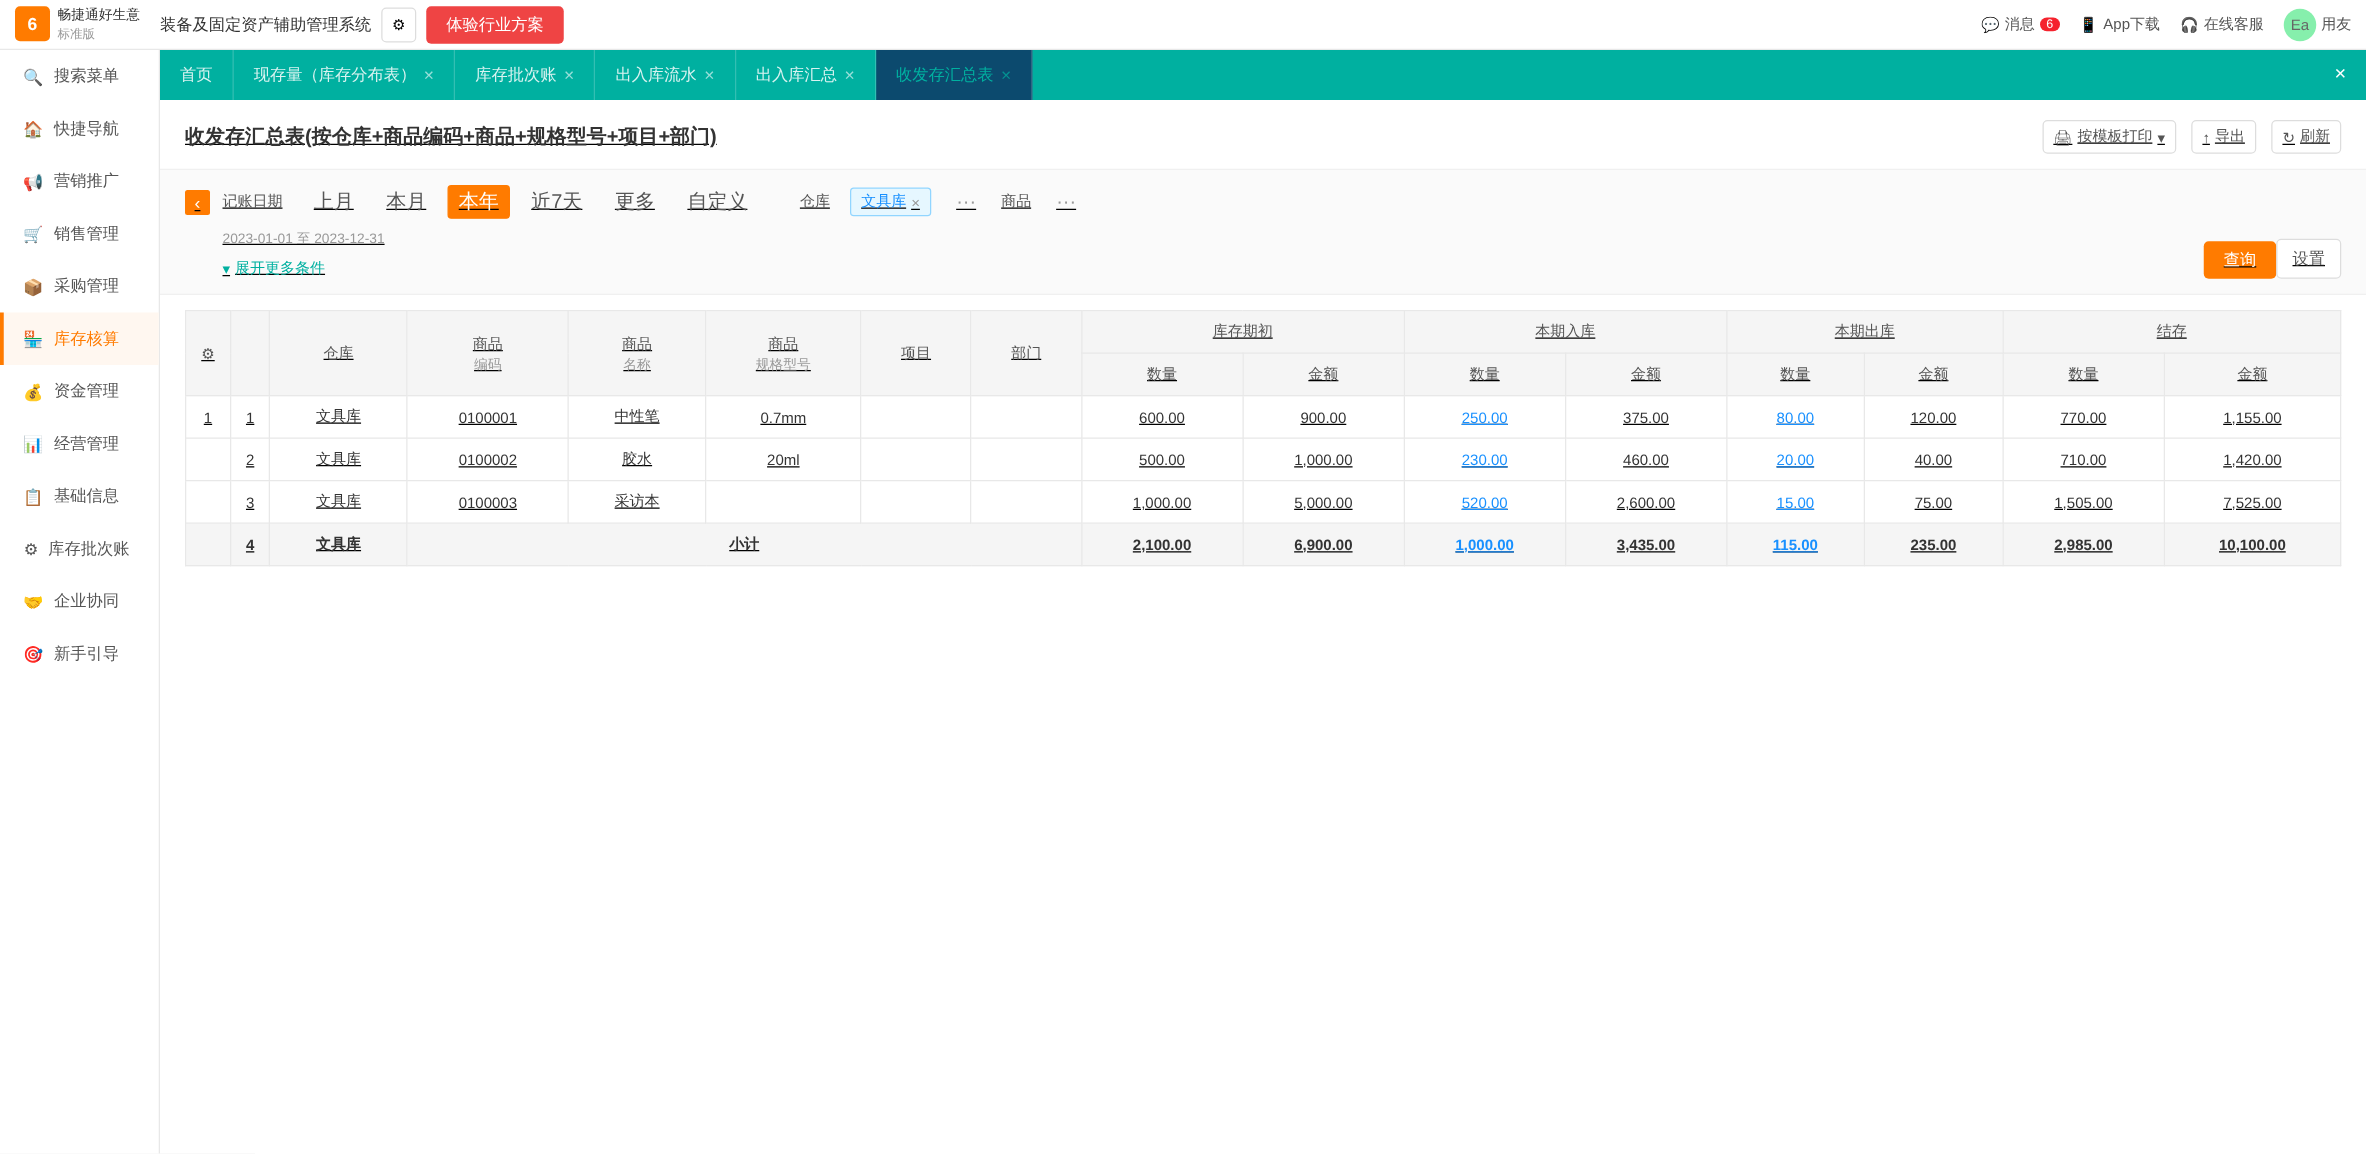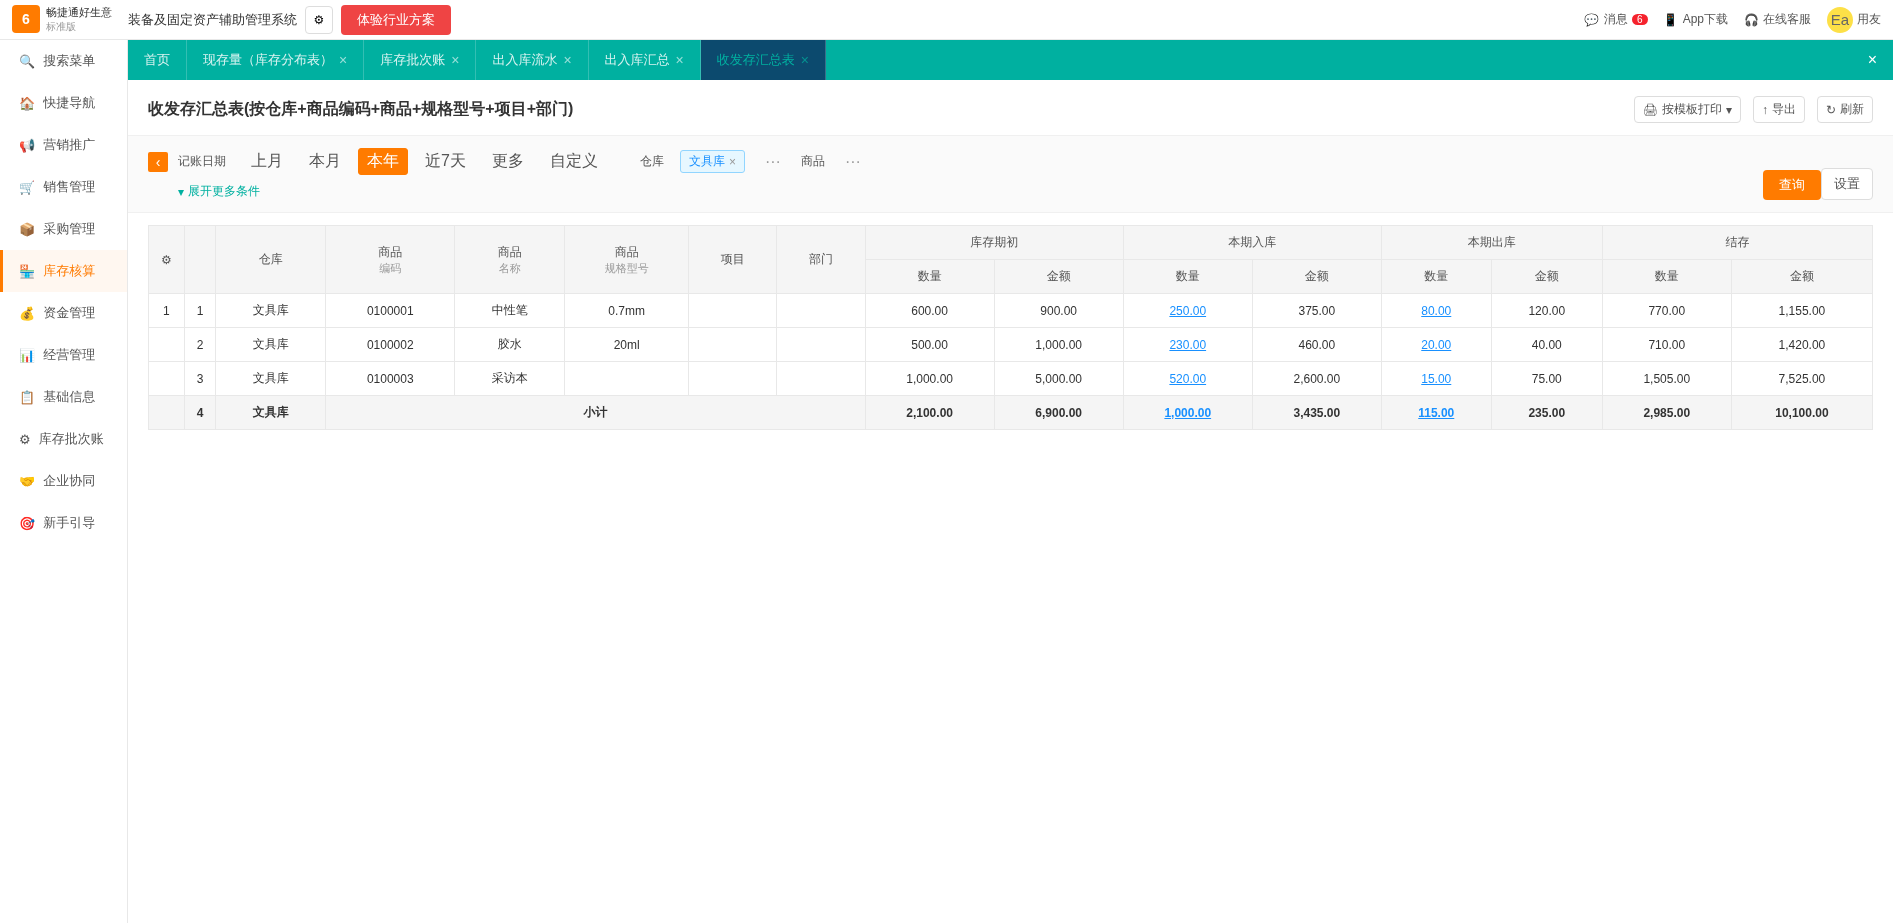--- a/index.html
+++ b/index.html
@@ -17,35 +17,35 @@
     .logo-area { display: flex; align-items: center; gap: 6px; }
     .logo-icon { width: 28px; height: 28px; background: #ff7b00; border-radius: 4px; display: flex; align-items: center; justify-content: center; color: #fff; font-weight: bold; font-size: 14px; }
     .logo-text { font-size: 11px; color: #333; line-height: 1.3; }
     .logo-sub { color: #999; font-size: 10px; }
     .system-name { color: #333; font-size: 13px; margin-left: 8px; }
     .settings-btn { width: 28px; height: 28px; border: 1px solid #ddd; border-radius: 4px; display: flex; align-items: center; justify-content: center; cursor: pointer; background: #fff; }
     .try-btn { background: #ef4444; color: #fff; border: none; padding: 6px 16px; border-radius: 4px; cursor: pointer; font-size: 13px; text-align: right; }
     .top-bar-right { display: flex; align-items: center; gap: 16px; }
     .top-nav-item { display: flex; align-items: center; gap: 4px; color: #555; cursor: pointer; font-size: 12px; }
     .badge { background: #f5222d; color: #fff; border-radius: 8px; padding: 0 4px; font-size: 10px; min-width: 16px; text-align: center; }
-    .user-avatar { width: 26px; height: 26px; background: #fde047; border-radius: 50%; display: flex; align-items: center; justify-content: center; font-size: 15px; color: #666; }
+    .user-avatar { width: 26px; height: 26px; background: #86efac; border-radius: 50%; display: flex; align-items: center; justify-content: center; font-size: 12px; color: #666; }
 
     
     .sidebar-item { display: flex; align-items: center; gap: 8px; padding: 12px 16px; cursor: pointer; color: #555; font-size: 13px; border-left: 3px solid transparent; }
     .sidebar-item.active { background: #fff7f0; color: #ff7b00; border-left-color: #ff7b00; }
 
     
     .tab-bar { background: #00b0a0; display: flex; align-items: center; padding: 0; height: 40px; }
     .tab-item { display: flex; align-items: center; padding: 0 16px; height: 40px; color: rgba(255,255,255,0.85); cursor: pointer; font-size: 13px; gap: 6px; border-right: 1px solid rgba(255,255,255,0.2); }
     .tab-item.active { background: #0c4a6e; color: #00b0a0; border-radius: 0; }
     .tab-close { font-size: 14px; line-height: 1; opacity: 0.7; }
     .tab-bar-close { margin-left: auto; padding: 0 16px; color: #fff; cursor: pointer; font-size: 16px; }
 
     
-    .page-content { flex: 1; background: #fff; overflow-y: auto; padding: 0; }
+    .page-content { flex: 1; background: #fff; overflow-y: auto; padding: 0; text-decoration: underline; }
     .page-header { padding: 16px 20px 12px; border-bottom: 1px solid #f0f0f0; display: flex; align-items: center; justify-content: space-between; }
     .page-title { font-size: 16px; font-weight: bold; color: #333; }
     .page-actions { display: flex; align-items: center; gap: 12px; }
     .action-btn { display: flex; align-items: center; gap: 4px; color: #555; cursor: pointer; font-size: 12px; padding: 4px 8px; border: 1px solid #ddd; border-radius: 4px; background: #fff; }
 
     
     .filter-bar { padding: 12px 20px; background: #fafafa; border-bottom: 1px solid #f0f0f0; }
     .filter-row { display: flex; align-items: center; gap: 16px; margin-bottom: 8px; }
     .filter-label { color: #555; font-size: 12px; flex-shrink: 0; }
     .date-filters { display: flex; align-items: center; gap: 8px; }
@@ -242,20 +242,21 @@
                 <div style="width:1px;"></div>
                 <span class="filter-label">仓库</span>
                 <div class="warehouse-tag">
                   <span>文具库</span>
                   <span class="tag-close">×</span>
                 </div>
                 <span class="dots-btn">···</span>
                 <span class="filter-label">商品</span>
                 <span class="dots-btn">···</span>
               </div>
+              <div class="date-range">2023-01-01 至 2023-12-31</div>
               <div class="expand-btn">
                 <span>▾</span>
                 <span>展开更多条件</span>
               </div>
             </div>
             <div class="filter-side">
               <button class="query-btn">查询</button>
               <button class="settings-small-btn">设置</button>
             </div>
           </div>

